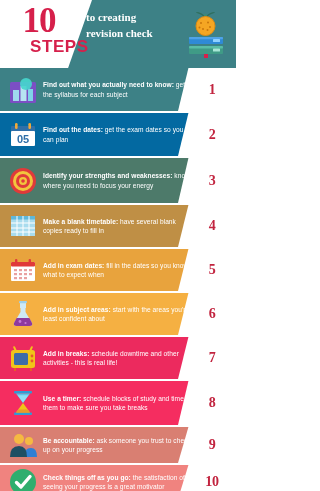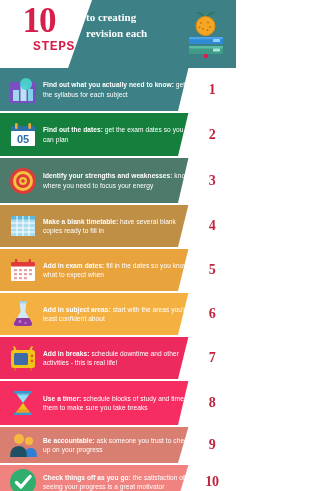--- a/index.html
+++ b/index.html
@@ -42,23 +42,23 @@
   }
   .big-ten {
     font-family: "Liberation Serif", serif;
     font-weight: bold;
     font-size: 35px;
     line-height: 34px;
     color: #d6204b;
     letter-spacing: -1px;
   }
   .steps-word {
-    font-family: Liberation Mono, monospace;
+    font-family: Liberation Sans, sans-serif;
     font-weight: bold;
-    font-size: 13px;
+    font-size: 17px;
     line-height: 16px;
     color: #d6204b;
     letter-spacing: 0.6px;
     margin-top: 1px;
     padding-left: 30px;
   }
   .header-title {
     position: absolute;
     left: 86px; top: 9px;
     width: 104px;
@@ -135,21 +135,21 @@
   <div class="header">
     <div class="header-white-wedge"></div>
 
     <div class="header-left">
       <div class="big-ten">10</div>
       <div class="steps-word">STEPS</div>
     </div>
 
     <div class="header-title">
       <span>to creating</span>
-      <span>revision each</span>
+      <span>revision check</span>
     </div>
 
     <div class="header-icon">
       <svg viewBox="0 0 44 52" width="44" height="52">
 
         <path d="M20 9 C16 5, 13 6, 12 4 C16 4, 19 6, 20.5 8 Z" fill="#2f6f5e"></path>
         <path d="M23 9 C27 5, 30 6, 31 4 C27 4, 24 6, 22.5 8 Z" fill="#2f6f5e"></path>
         <rect x="20.5" y="6" width="2" height="4" rx="1" fill="#3d8f70"></rect>
 
         <circle cx="21.5" cy="18" r="9.5" fill="#f5a623"></circle>
@@ -187,21 +187,21 @@
         </svg>
       </div>
       <div class="row-text">
         <b>Find out what you actually need to know:</b><span> get the syllabus for each subject</span>
       </div>
       <div class="row-num-tab">
         <span class="row-num">1</span>
       </div>
     </div>
 
-    <div class="row" style="height:43px;background:#15803d;">
+    <div class="row" style="height:43px;background:#0369a1;">
       <div class="row-icon">
         <svg viewBox="0 0 30 30" width="30" height="30">
           <rect x="3" y="6" width="24" height="6" rx="1" fill="#2f6fa8"></rect>
           <rect x="3" y="11" width="24" height="15" rx="1" fill="#ffffff"></rect>
           <rect x="7" y="3" width="2.6" height="6" rx="1.2" fill="#f0a93a"></rect>
           <rect x="20.4" y="3" width="2.6" height="6" rx="1.2" fill="#f0a93a"></rect>
           <text x="15" y="23" font-family="Liberation Sans, sans-serif" font-size="11" font-weight="bold" fill="#2f6fa8" text-anchor="middle">05</text>
         </svg>
       </div>
       <div class="row-text">

